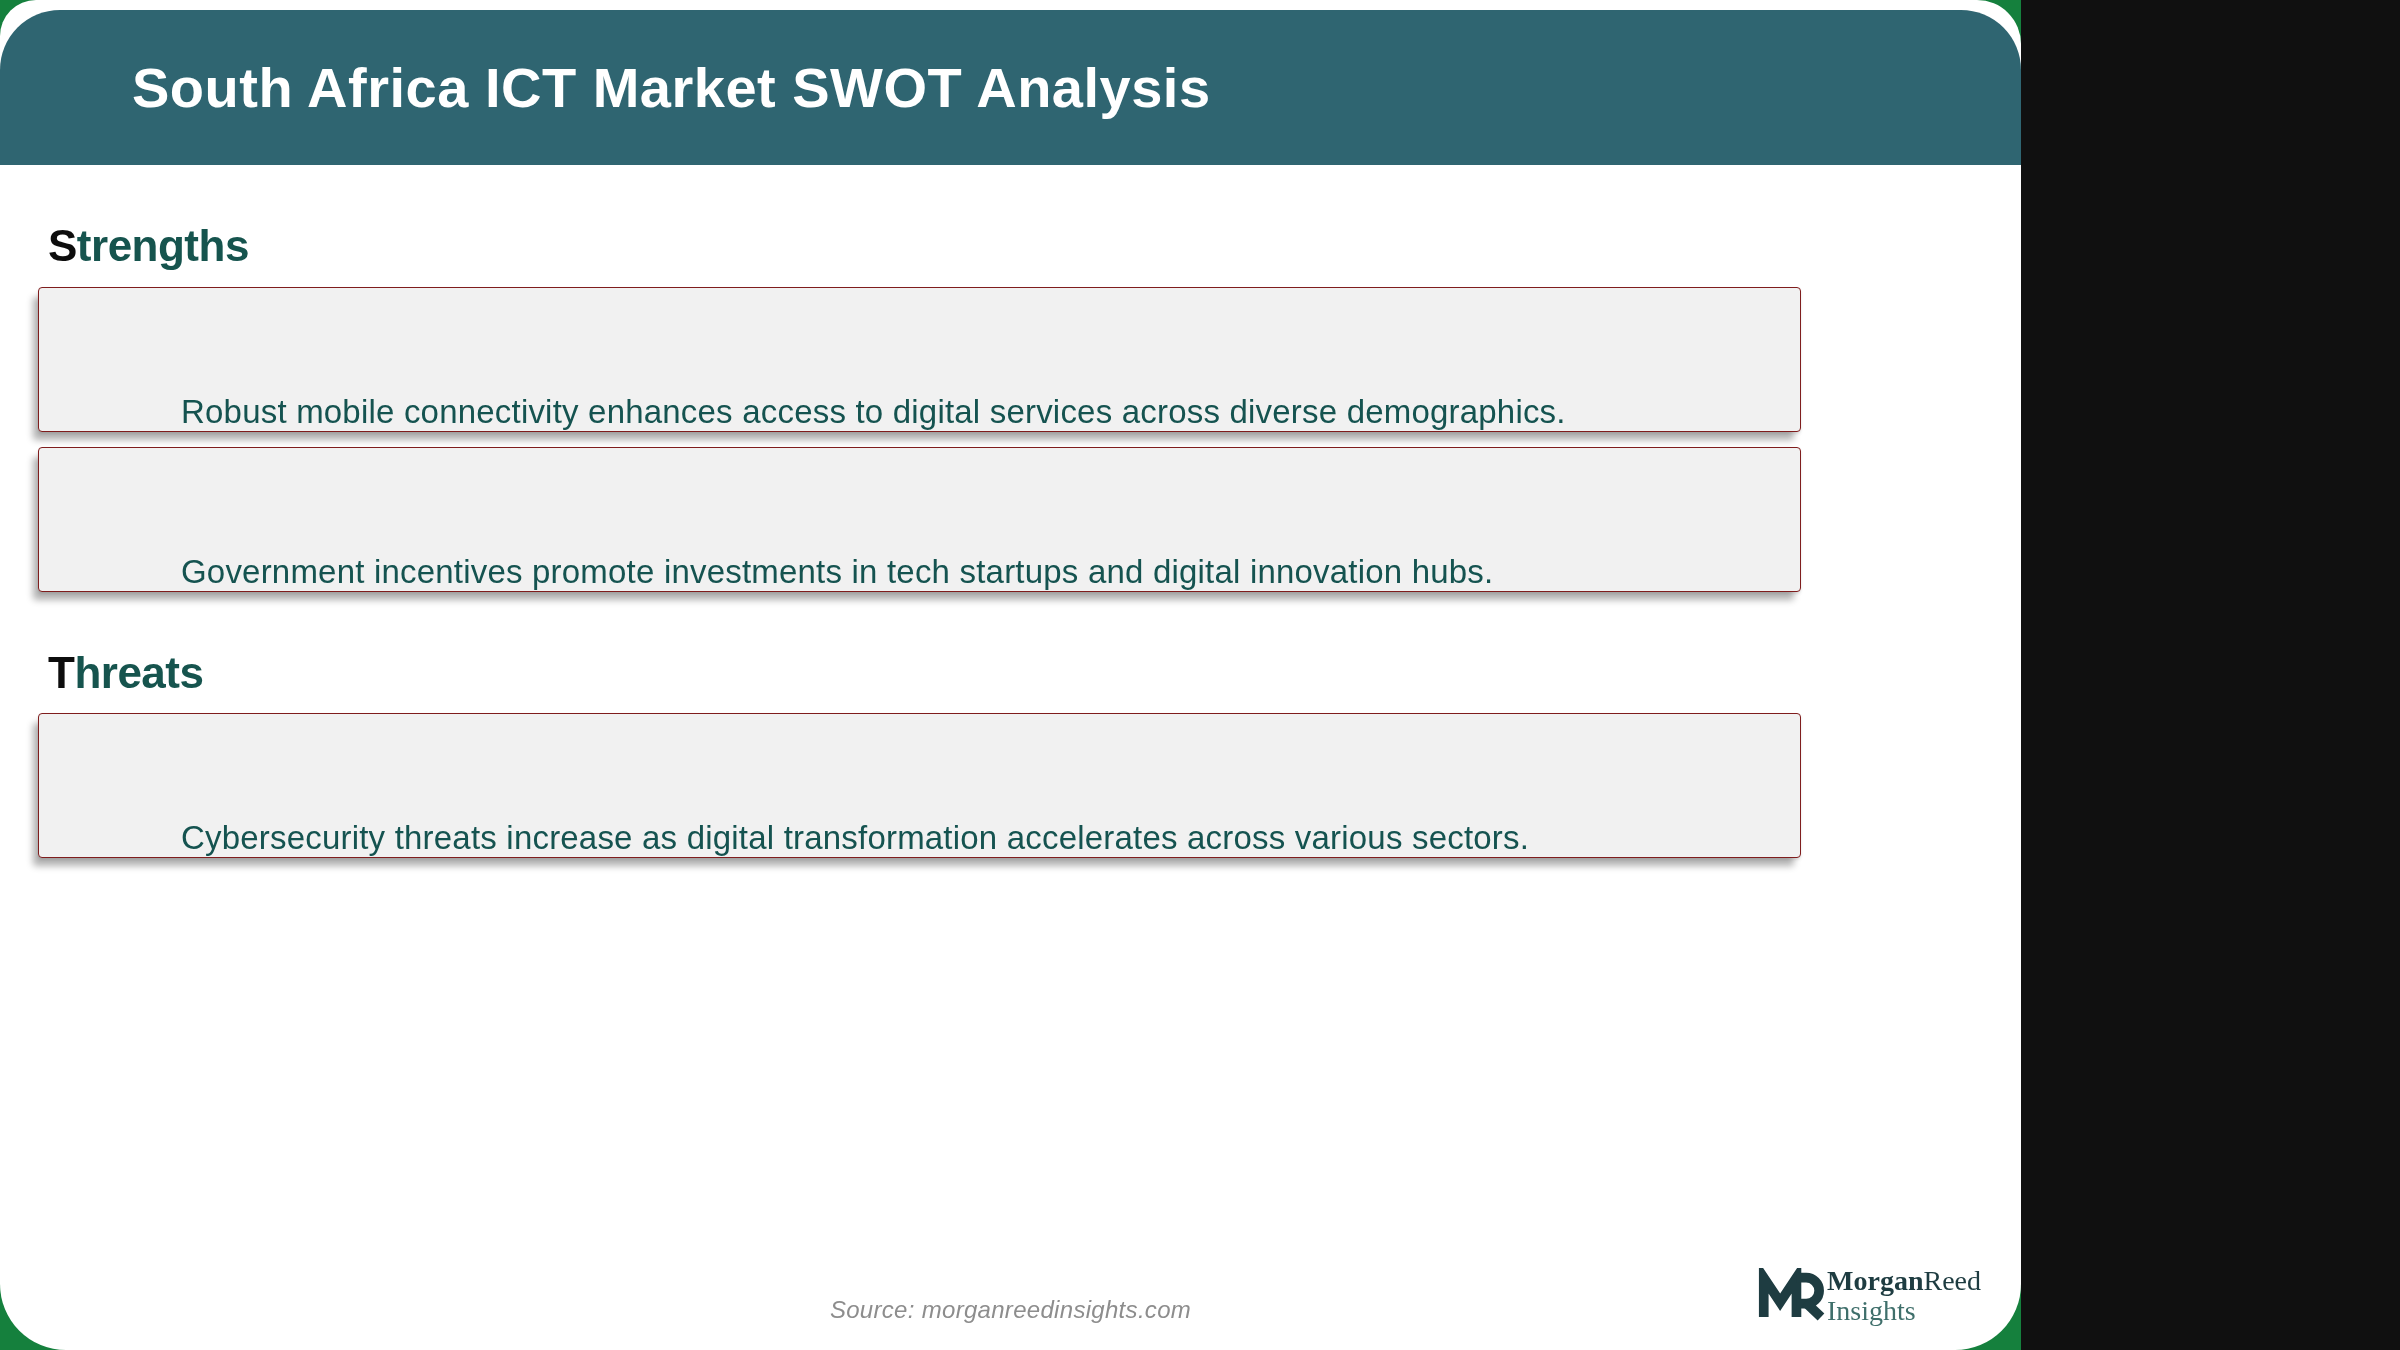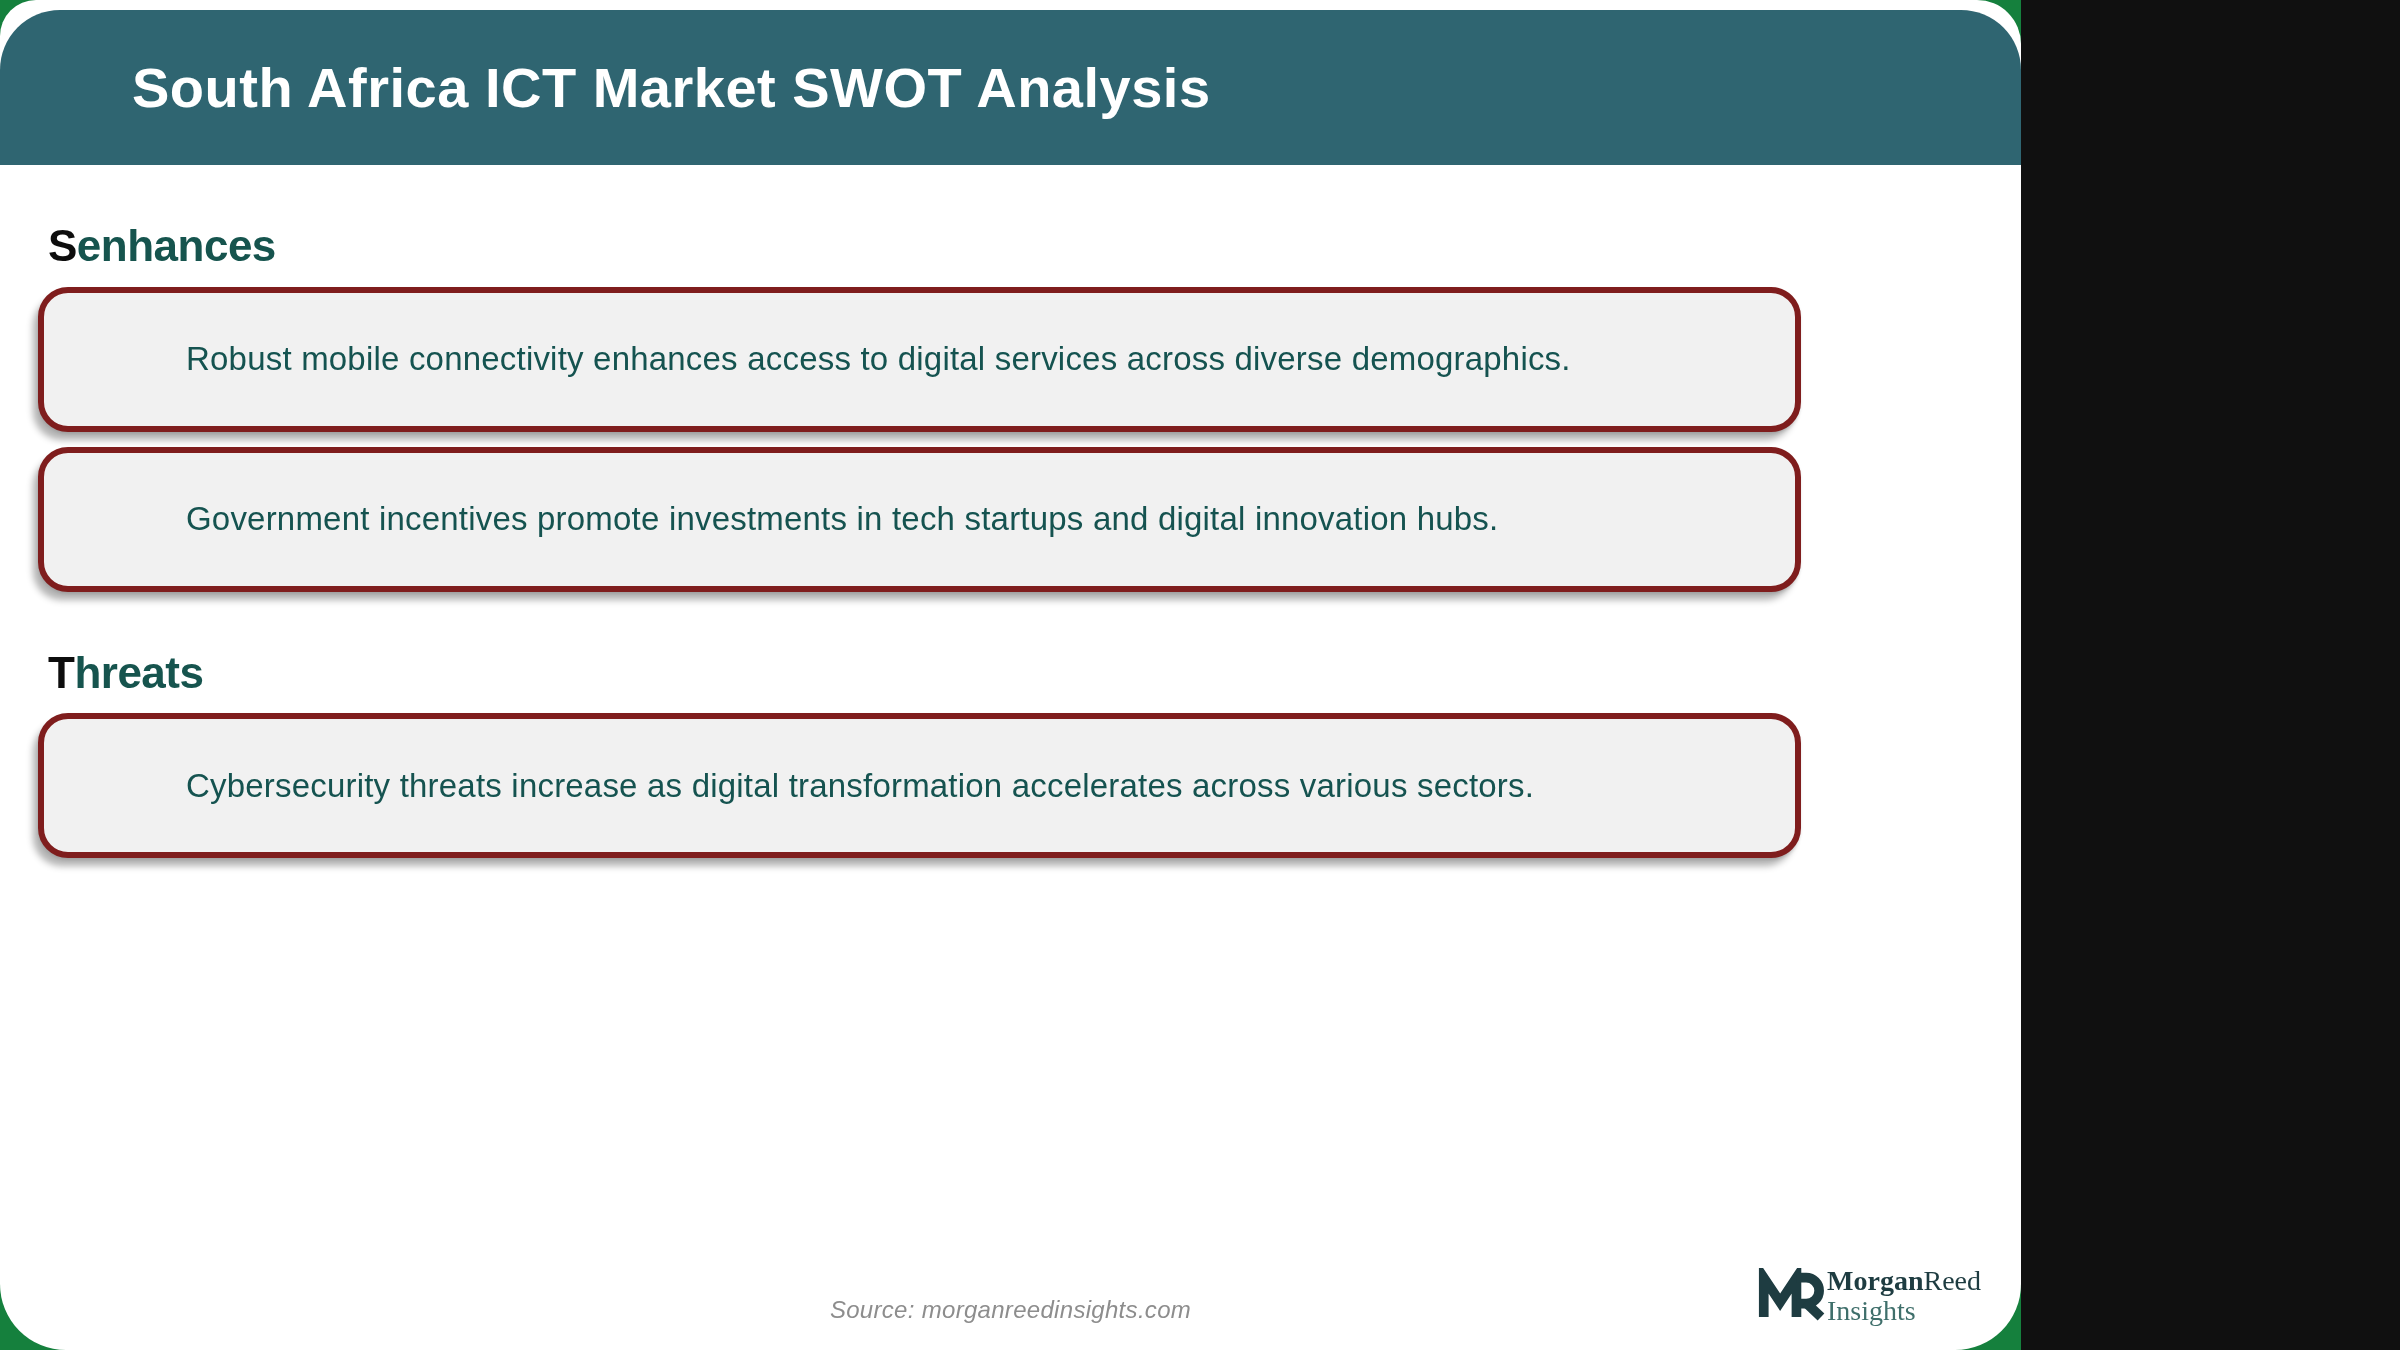--- a/index.html
+++ b/index.html
@@ -41,24 +41,24 @@
     line-height:1.15;
     font-weight:bold;
     color:#16544e;
     letter-spacing:-0.5px;
   }
   .swot-heading .first-letter{color:#0d0d0d;}
   .swot-box{
     margin-top:15px;
     height:145px;
     background:#f1f1f1;
-    border:6px solid #7f1d1d;
-    border-radius:30px;
+    border:1px solid #7f1d1d;
+    border-radius:4px;
     box-shadow:-6px 9px 7px -1px rgba(0,0,0,0.30), 0 2px 3px rgba(0,0,0,0.10);
-    display:flex;align-items:center;
+    display:flex;align-items:flex-end;
     padding-left:142px;
     box-sizing:border-box;
   }
   .swot-text{
     margin:0;
     font-size:33px;
     color:#155350;
     letter-spacing:0.2px;
   }
   
@@ -89,21 +89,21 @@
 <div class="page">
   <div class="card">
 
     <header class="header-bar">
       <h1 class="page-title">South Africa ICT Market SWOT Analysis</h1>
     </header>
 
     <main class="swot-content">
 
       <section>
-        <h2 class="swot-heading"><span class="first-letter">S</span><span>enhances</span></h2>
+        <h2 class="swot-heading"><span class="first-letter">S</span><span>trengths</span></h2>
         <div class="swot-box">
           <p class="swot-text">Robust mobile connectivity enhances access to digital services across diverse demographics.</p>
         </div>
       </section>
 
 
       <section>
         <div class="swot-box">
           <p class="swot-text">Government incentives promote investments in tech startups and digital innovation hubs.</p>
         </div>

